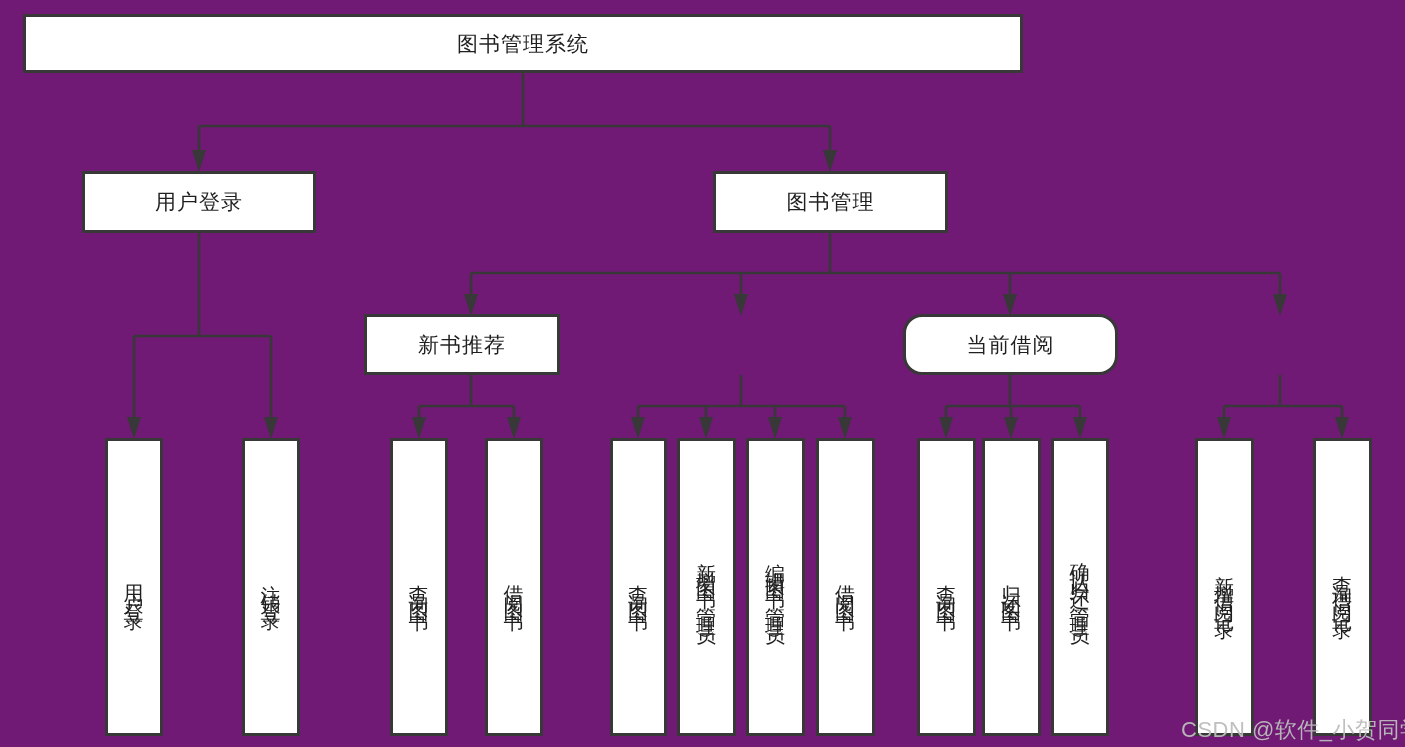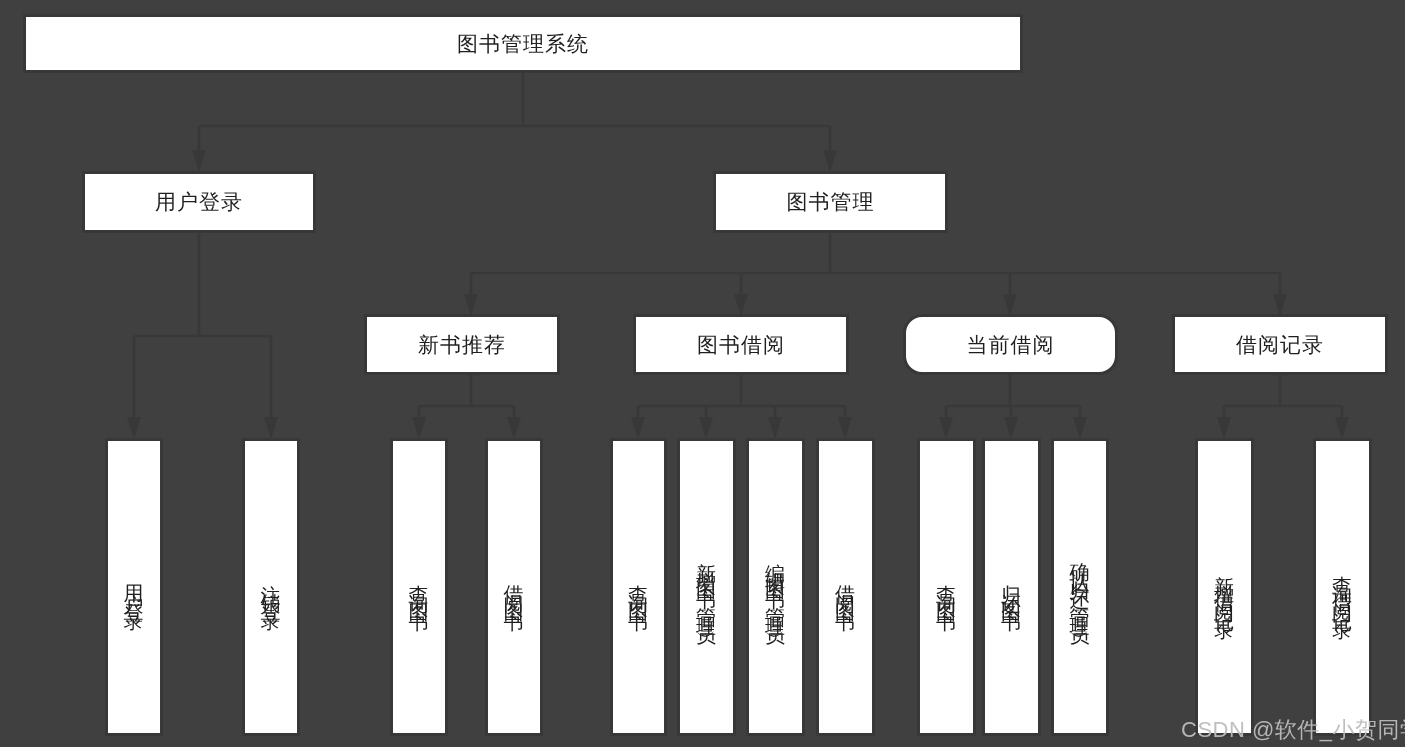--- a/index.html
+++ b/index.html
@@ -1,20 +1,20 @@
 <!DOCTYPE html>
 <html><head>
 <meta charset="utf-8">
 <style>
   html, body { margin: 0; padding: 0; background: #ffffff; }
   #canvas {
     position: relative;
     width: 1405px;
     height: 747px;
-    background: #404040;
+    background: #701a75;
     font-family: "Liberation Sans", "DejaVu Sans", sans-serif;
     overflow: hidden;
   }
   #connectors {
     position: absolute;
     left: 0; top: 0;
     width: 1405px; height: 747px;
     z-index: 1;
   }
   .node {
@@ -145,29 +145,23 @@
   <div class="node" style="left:82px; top:171px; width:234px; height:62px;">
     <span>用户登录</span>
   </div>
   <div class="node" style="left:713px; top:171px; width:235px; height:62px;text-align:center;">
     <span>图书管理</span>
   </div>
 
   <div class="node" style="left:364px; top:314px; width:196px; height:61px;">
     <span>新书推荐</span>
   </div>
-  <div class="node" style="left:633px; top:314px; width:216px; height:61px;">
-    <span>图书借阅</span>
-  </div>
   <div class="node" style="left:903px; top:314px; width:215px; height:61px;border-radius:19px;">
     <span>当前借阅</span>
   </div>
-  <div class="node" style="left:1172px; top:314px; width:216px; height:61px;">
-    <span>借阅记录</span>
-  </div>
 
   <div class="leaf" style="left:105px; top:438px; width:58px; height:298px;">
     <span>用户登录</span>
   </div>
   <div class="leaf" style="left:242px; top:438px; width:58px; height:298px;">
     <span>注销登录</span>
   </div>
 
   <div class="leaf" style="left:390px; top:438px; width:58px; height:298px;">
     <span>查询图书</span>

